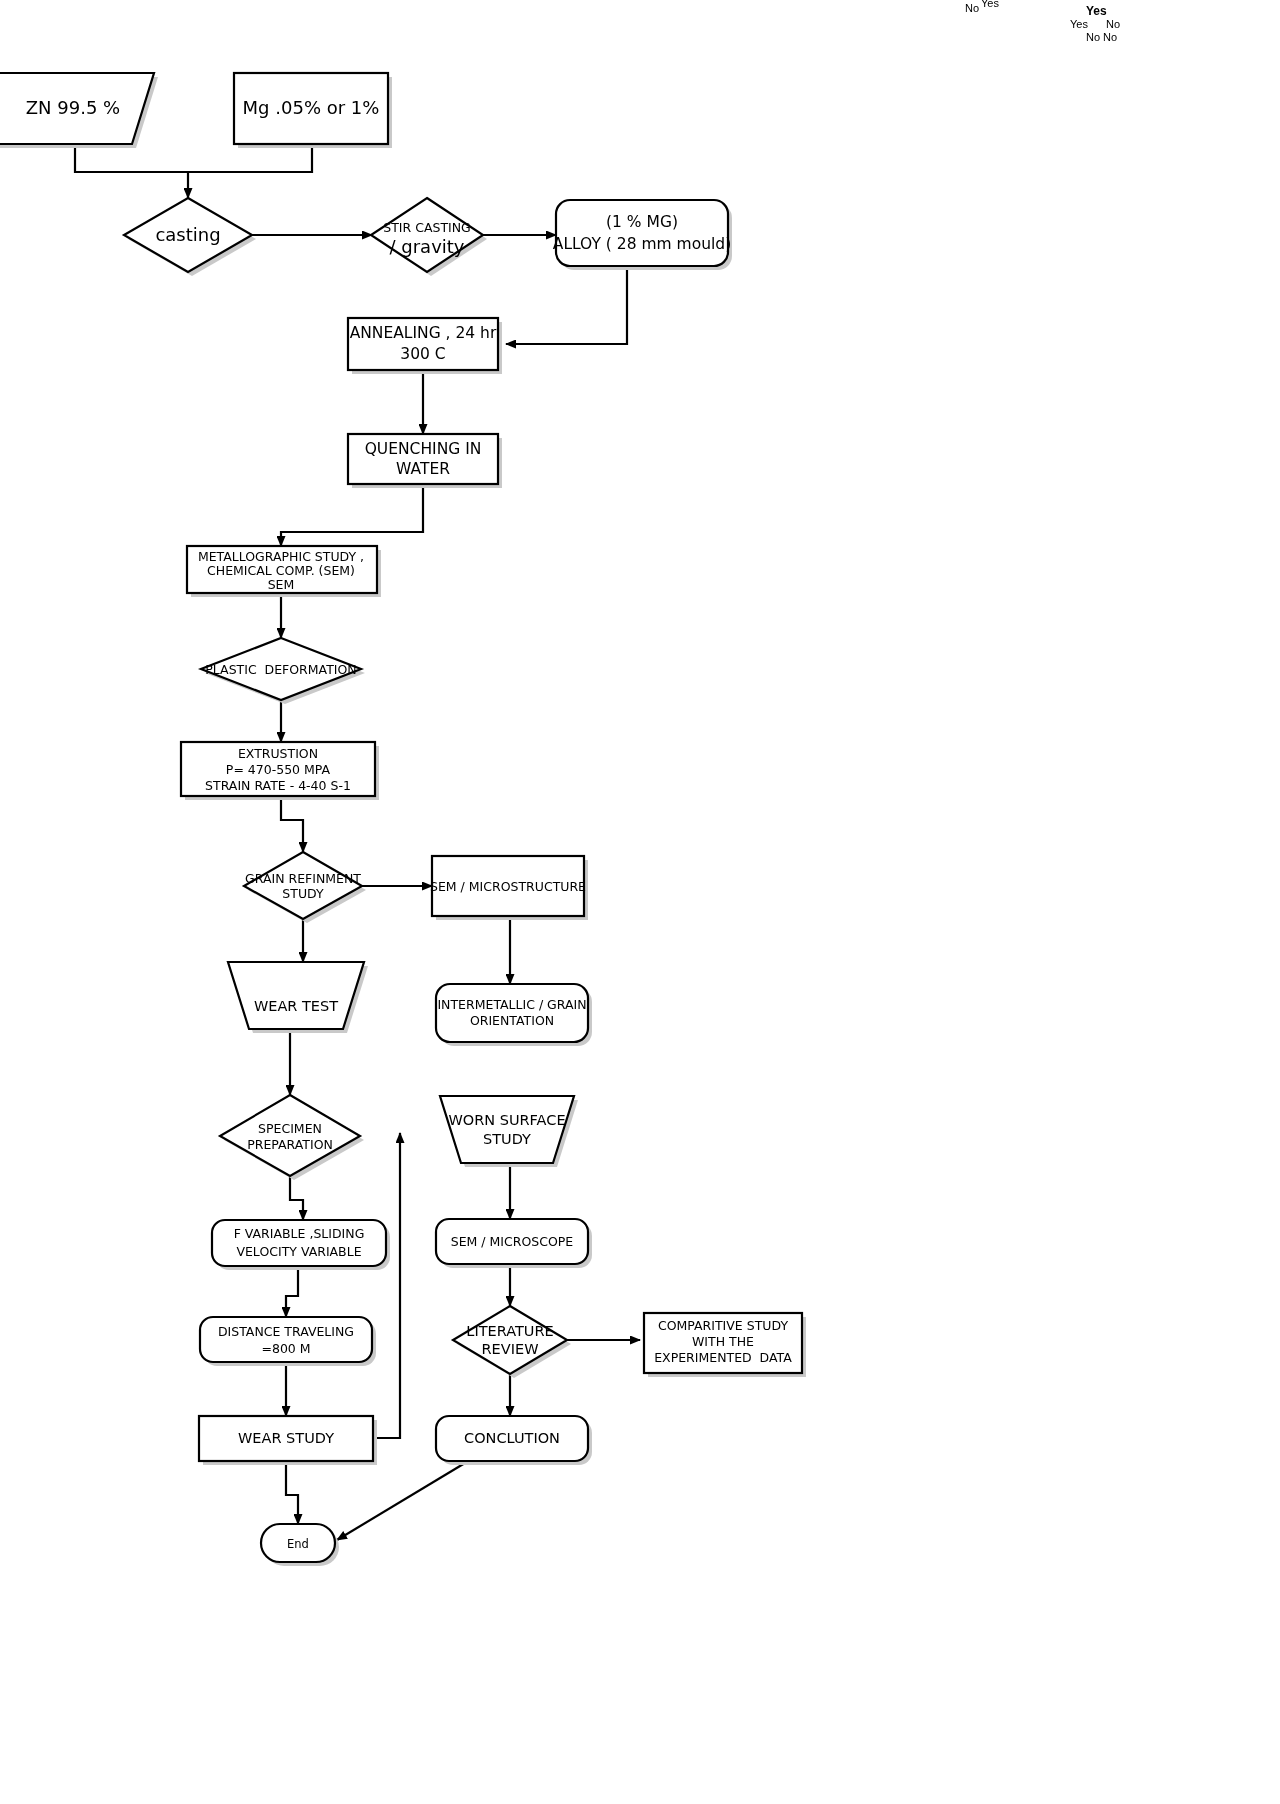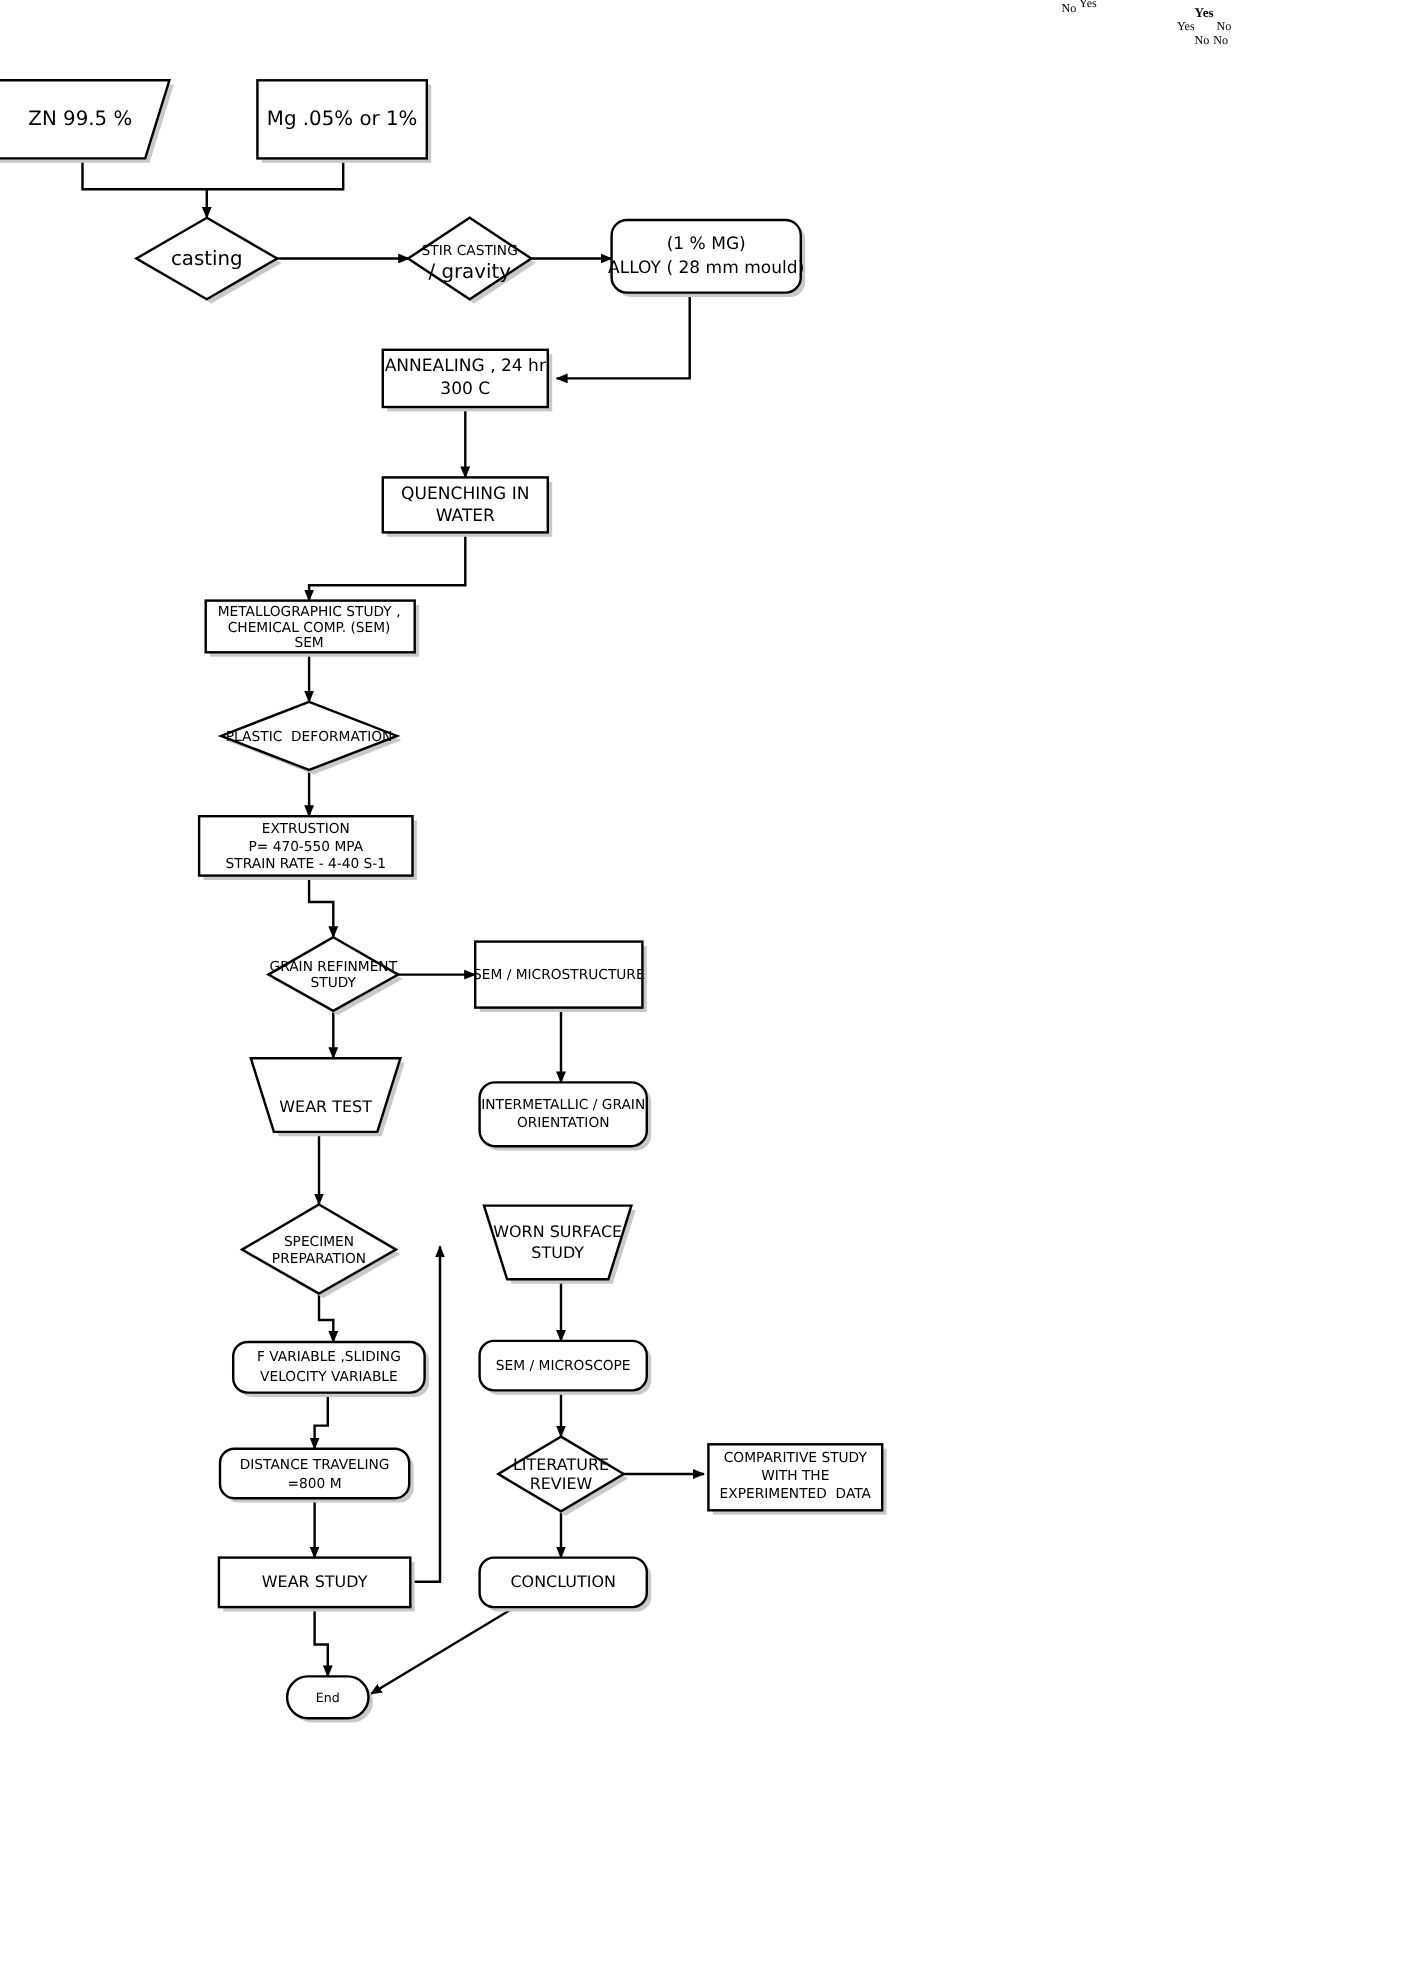--- a/index.html
+++ b/index.html
@@ -52,21 +52,21 @@
     dominant-baseline: middle;
     white-space: pre;
   }
   .label-14 { font-size: 14.5px; }
   .label-15 { font-size: 15.5px; }
   .label-17 { font-size: 18px; }
   .label-12 { font-size: 12.5px; }
   .label-11 { font-size: 11.5px; }
   .stray-label {
     position: absolute;
-    font-family: Liberation Serif, serif;
+    font-family: Liberation Sans, sans-serif;
     color: #000000;
     white-space: pre;
   }
 </style>
 </head>
 <body>
 
 <div id="flow-root">
 
   <svg id="flow-svg" viewBox="0 0 1280 1804">

